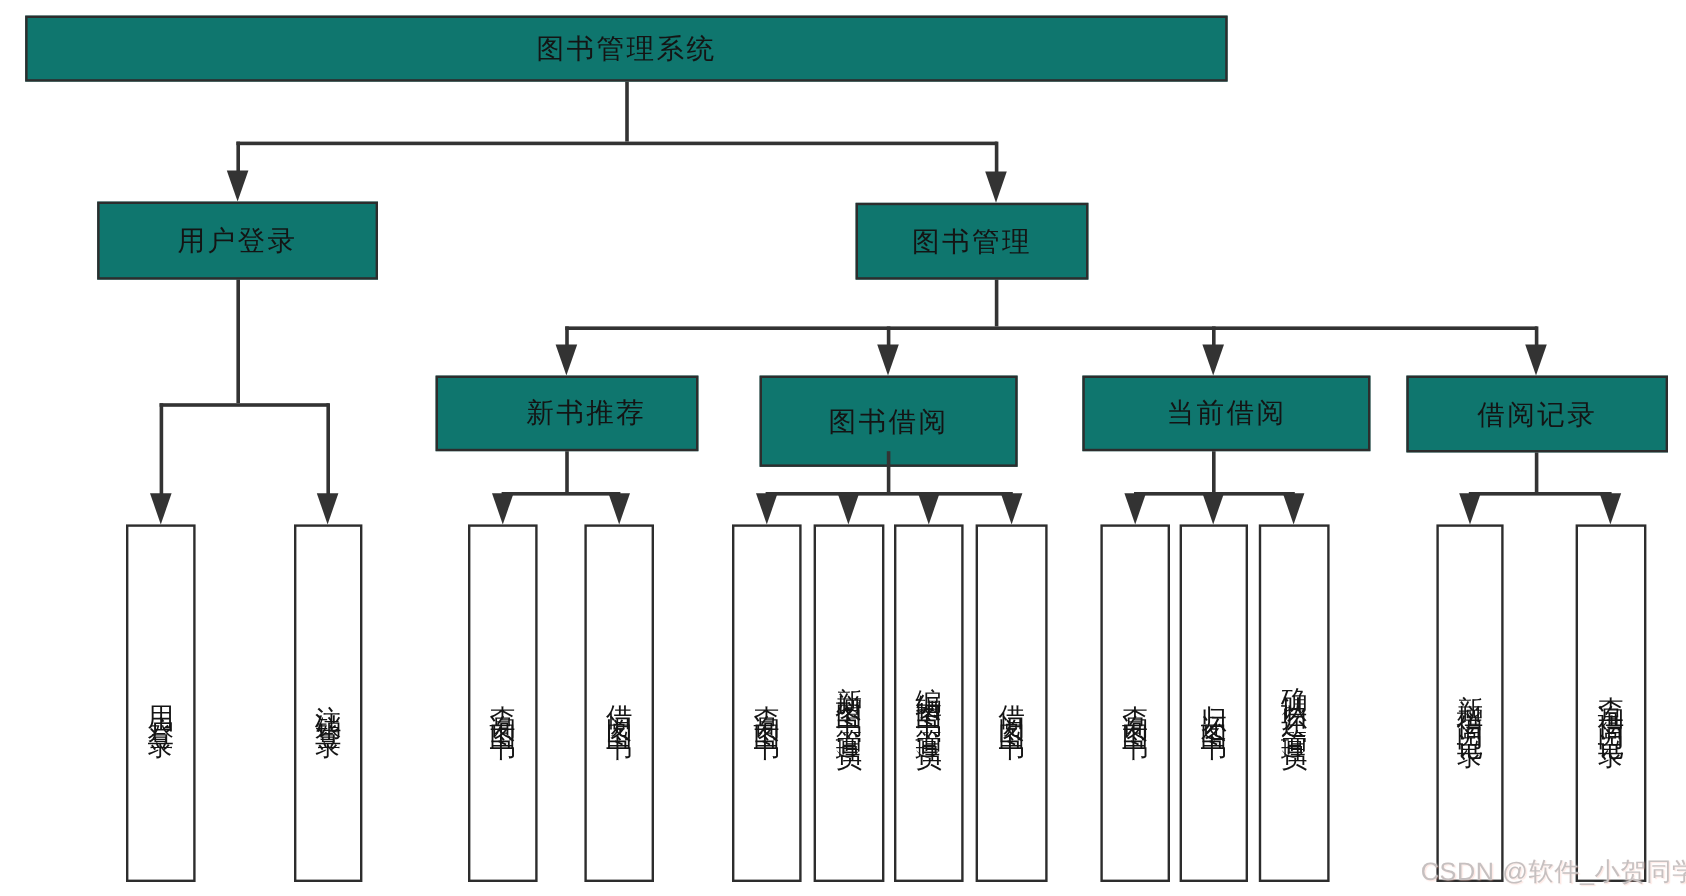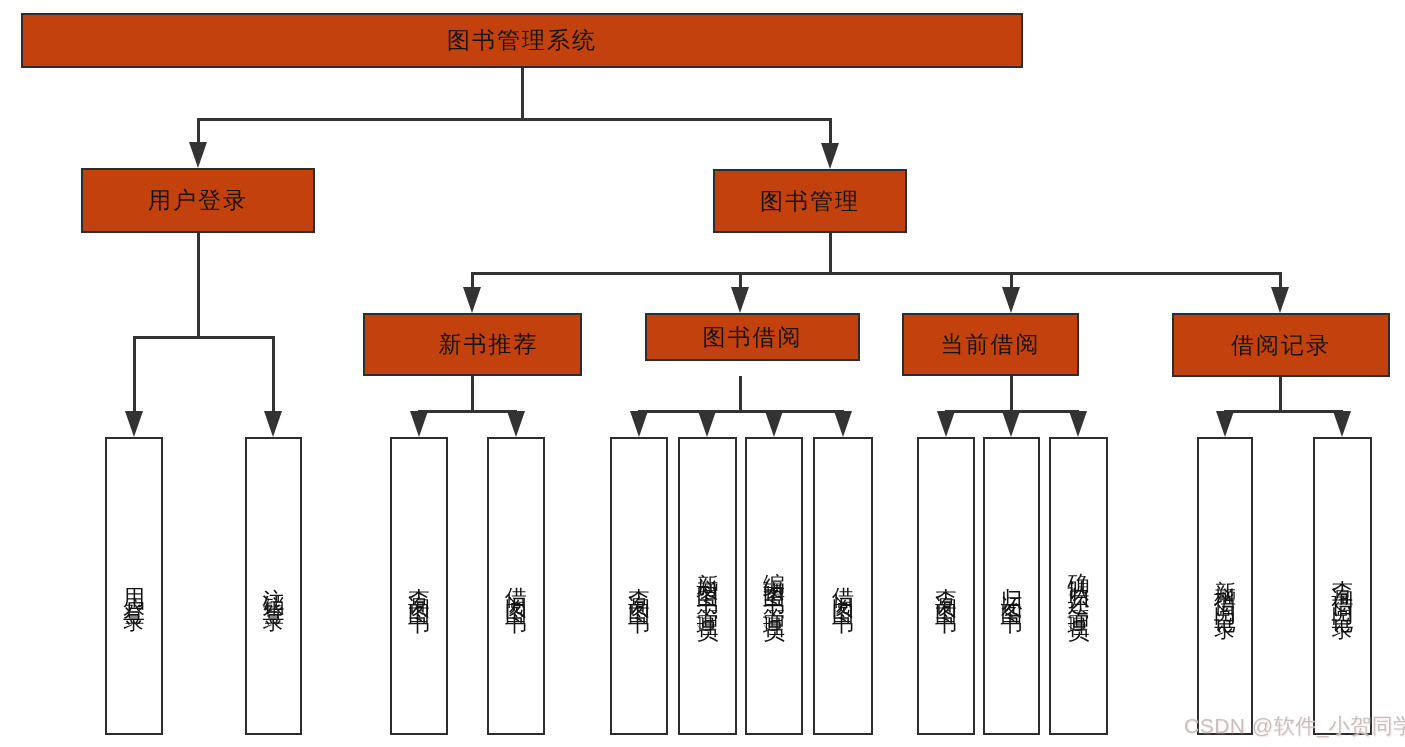--- a/index.html
+++ b/index.html
@@ -2,21 +2,21 @@
 <html><head>
 <meta charset="utf-8">
 <style>
   html,body{margin:0;padding:0;background:#fff;}
   .canvas{
     position:relative;width:1405px;height:747px;background:#ffffff;overflow:hidden;
     font-family:"Liberation Sans","DejaVu Sans",sans-serif;color:#141414;
   }
   
   .hbox{
-    position:absolute;box-sizing:border-box;border:2.5px solid #2d2d2d;background:#c2410c;
+    position:absolute;box-sizing:border-box;border:2.5px solid #2d2d2d;background:#0f766e;
     display:flex;align-items:center;justify-content:center;
     font-size:23px;letter-spacing:2px;
   }
   
   .vbox{
     position:absolute;box-sizing:border-box;border:2.5px solid #2d2d2d;background:#fff;
     display:flex;align-items:center;justify-content:center;
     font-size:22px;top:437px;height:298px;
   }
   .vtext{
@@ -50,24 +50,24 @@
   <div class="hbox" style="left:81px;top:168px;width:234px;height:65px;">
     <span>用户登录</span>
   </div>
   <div class="hbox" style="left:713px;top:169px;width:194px;height:64px;">
     <span>图书管理</span>
   </div>
 
   <div class="hbox" style="left:363px;top:313px;width:219px;height:63px;padding-left:32px;">
     <span>新书推荐</span>
   </div>
-  <div class="hbox" style="left:633px;top:313px;width:215px;height:48px;margin-left:12px;">
+  <div class="hbox" style="left:633px;top:313px;width:215px;height:76px;">
     <span>图书借阅</span>
   </div>
-  <div class="hbox" style="left:902px;top:313px;width:177px;height:63px;">
+  <div class="hbox" style="left:902px;top:313px;width:240px;height:63px;">
     <span>当前借阅</span>
   </div>
   <div class="hbox" style="left:1172px;top:313px;width:218px;height:64px;">
     <span>借阅记录</span>
   </div>
 
   <div class="vbox" style="left:105px;width:58px;">
     <span class="vtext">用户登录</span>
   </div>
   <div class="vbox" style="left:245px;width:57px;">

